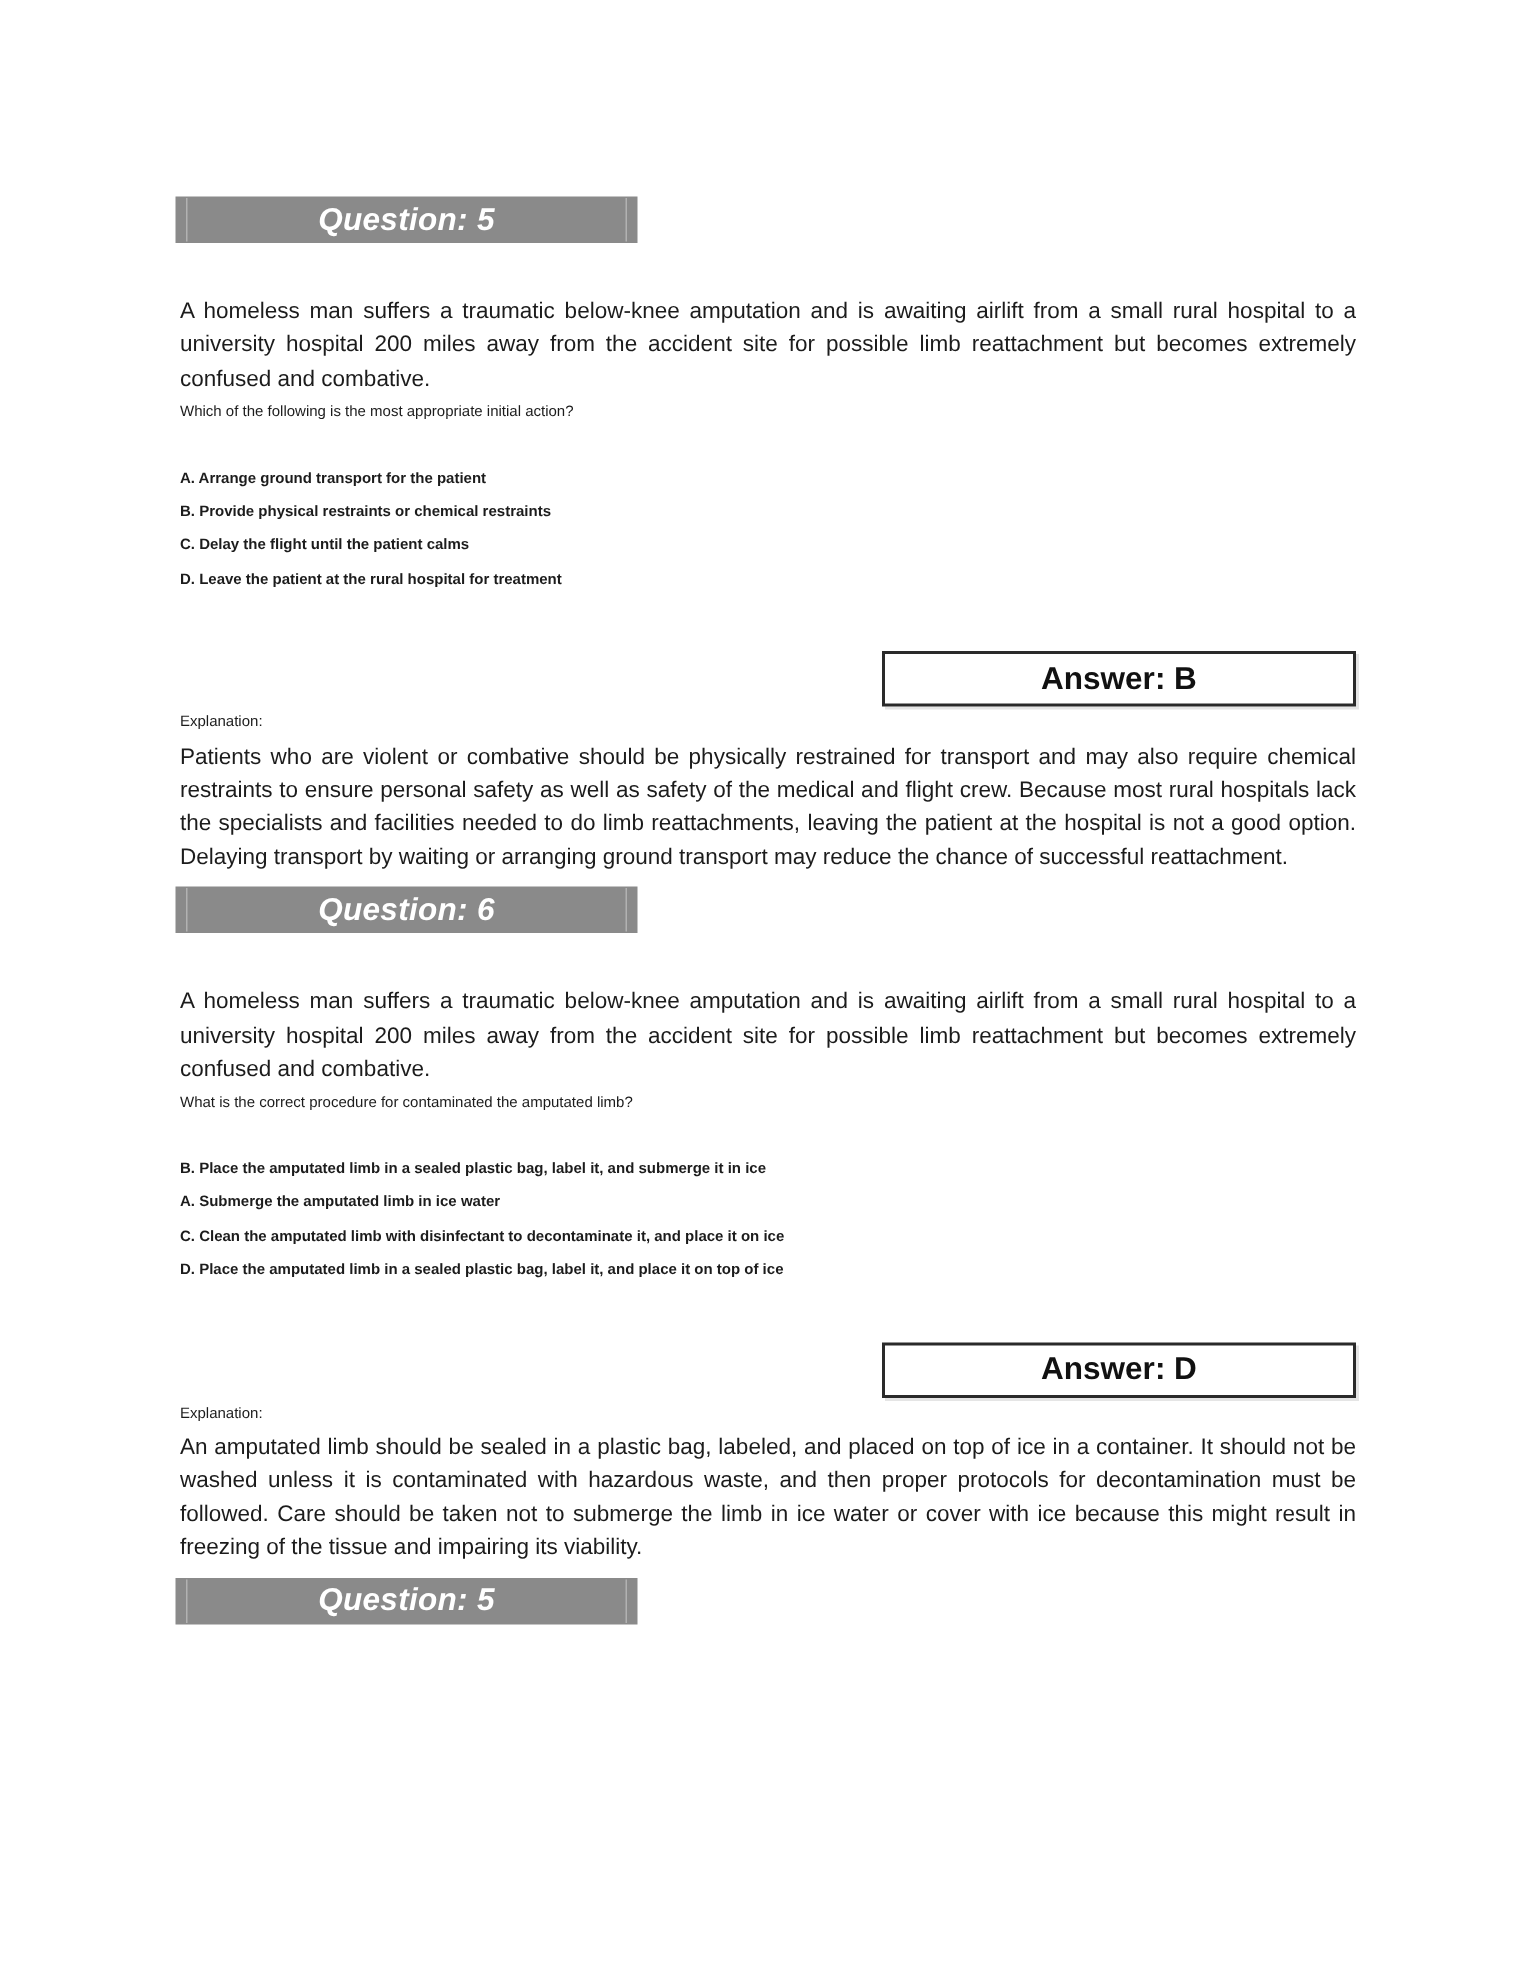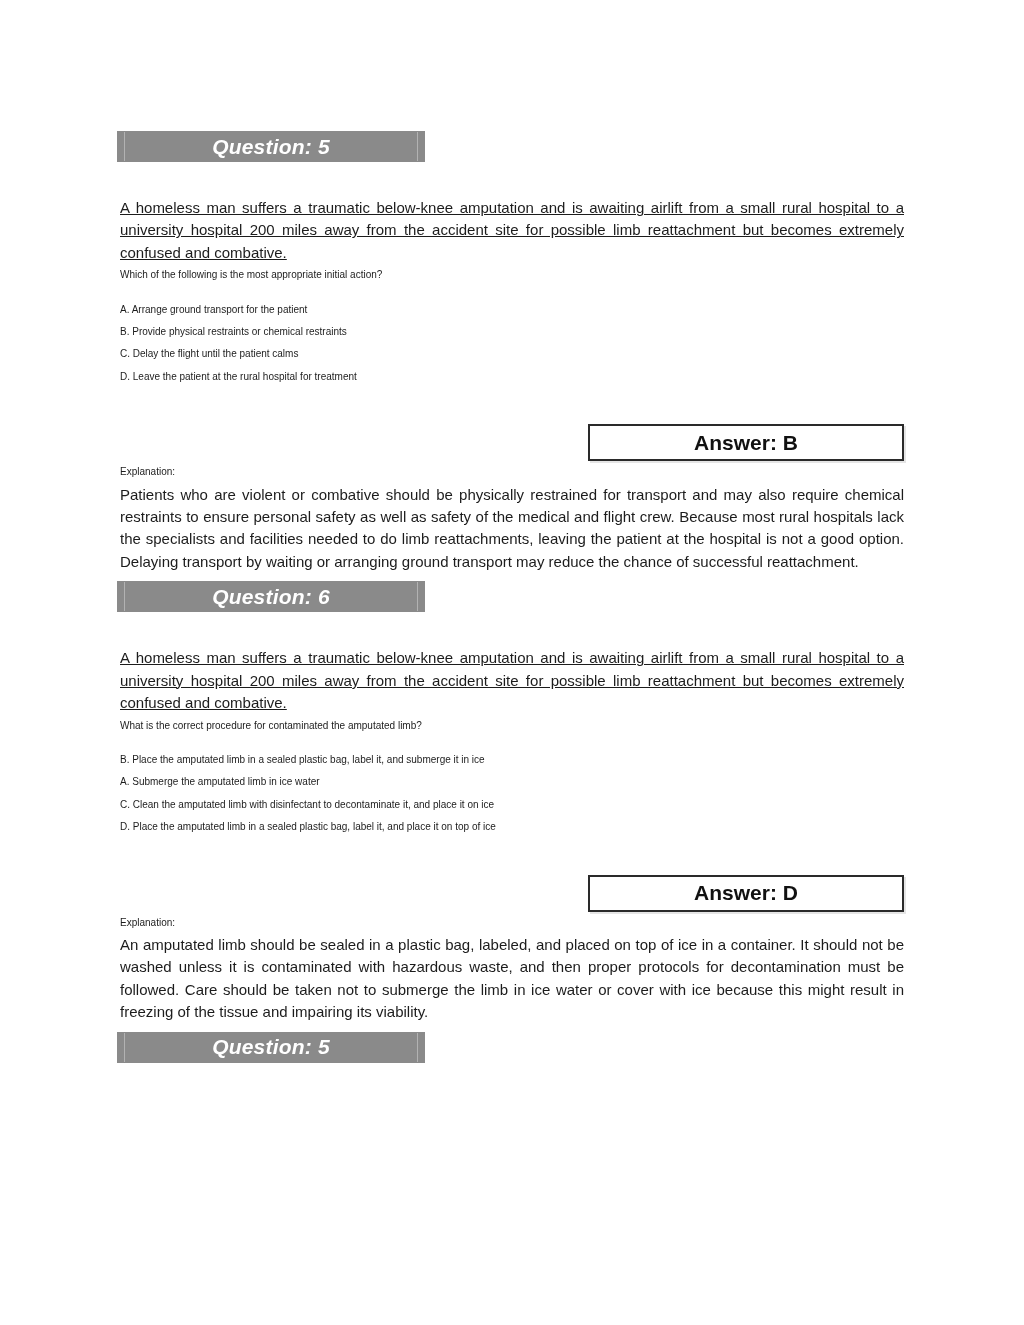--- a/index.html
+++ b/index.html
@@ -57,22 +57,22 @@
 
   .para {
     font-size: 15px;
     line-height: 22.4px;
     text-align: justify;
   }
   .line {
     font-size: 10px;
     line-height: 22.4px;
   }
-  .scenario { margin-top: 35px; text-decoration: underline; }
-  .options { margin-top: 12px; }
+  .scenario { margin-top: 35px; }
+  .options { margin-top: 22px; font-weight: bold; }
   .answer-row {
     margin-top: 36px;
     display: flex;
     justify-content: flex-end;
   }
   .answer-box {
     width: 312px;
     height: 33px;
     border: 2px solid #2a2a2a;
     background: #ffffff;

